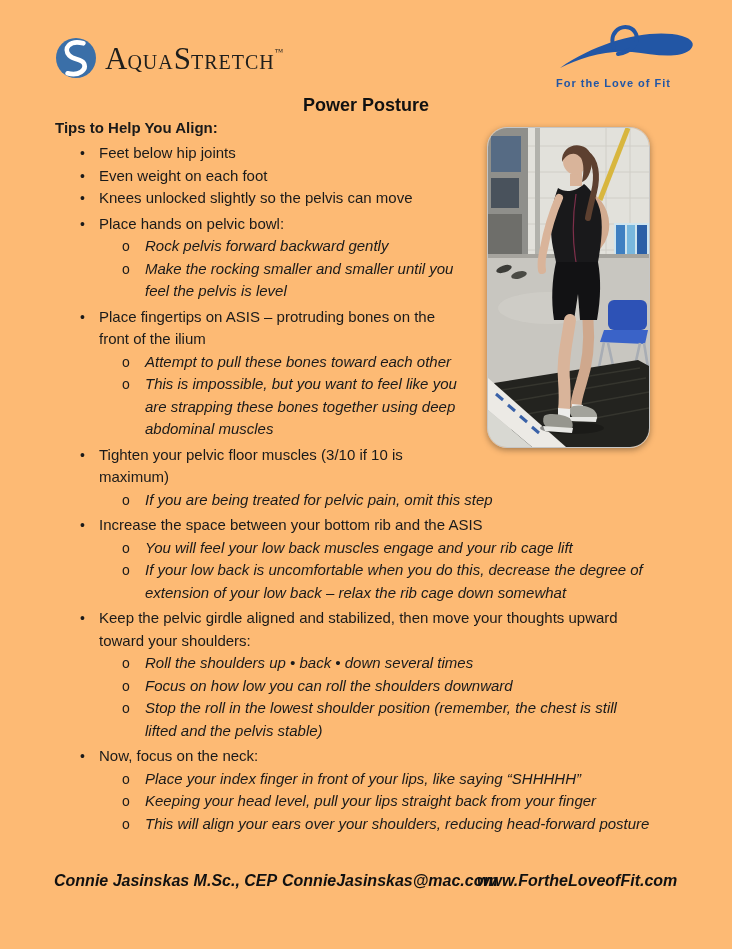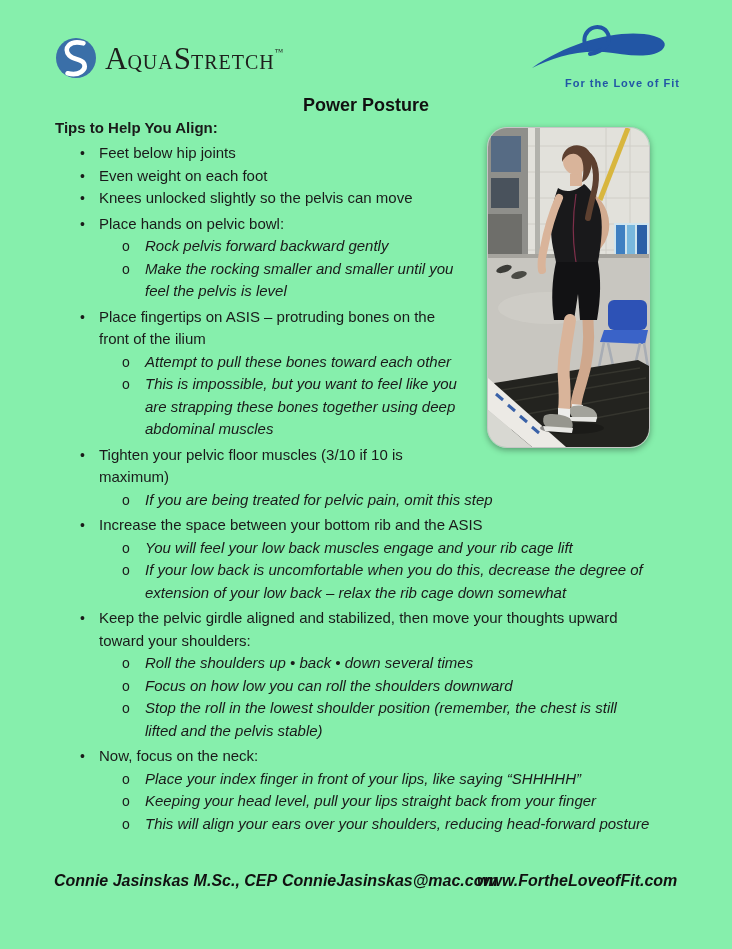--- a/index.html
+++ b/index.html
@@ -1,28 +1,28 @@
 <!DOCTYPE html>
 <html><head>
 <meta charset="utf-8">
 <style>
   html,body{margin:0;padding:0;background:#fff;}
   .page{
-    position:relative; width:732px; height:949px; background:#86efac;
+    position:relative; width:732px; height:949px; background:#fdba74;
     font-family:"Liberation Sans",sans-serif; color:#1a1a1a; overflow:hidden;
     border-right:1px solid #e3e3e3;
   }
   
   .brand{position:absolute; left:56px; top:38px; display:flex; align-items:center; gap:9px;}
   .brand-icon{display:block;}
   .wordmark{font-family:"Liberation Serif",serif; color:#1e1e1c; white-space:nowrap;}
   .wm-big{font-size:31px; line-height:1;}
   .wm-small{font-size:20px; letter-spacing:1px;}
   .wm-tm{font-size:9px; vertical-align:14px; letter-spacing:0;}
-  .fitlogo{position:absolute; left:528px; top:24px; width:152px; text-align:right;}
+  .fitlogo{position:absolute; left:556px; top:24px; width:152px; text-align:left;}
   .fit-text{font-size:11px; font-weight:bold; color:#2256a5; letter-spacing:1px; margin-top:1px; white-space:nowrap;}
   
   .title{position:absolute; top:95px; left:0; width:100%; margin:0; text-align:center;
          font-size:18px; font-weight:bold; color:#111;}
   .heading{position:absolute; left:55px; top:119px; font-size:15px; font-weight:bold;}
   
   .content{position:absolute; left:55px; top:142px; width:664px;
            font-size:15px; line-height:22.5px; white-space:pre-line;}
   .li1{display:flex;}
   .li1.sect{margin-top:3px;}

